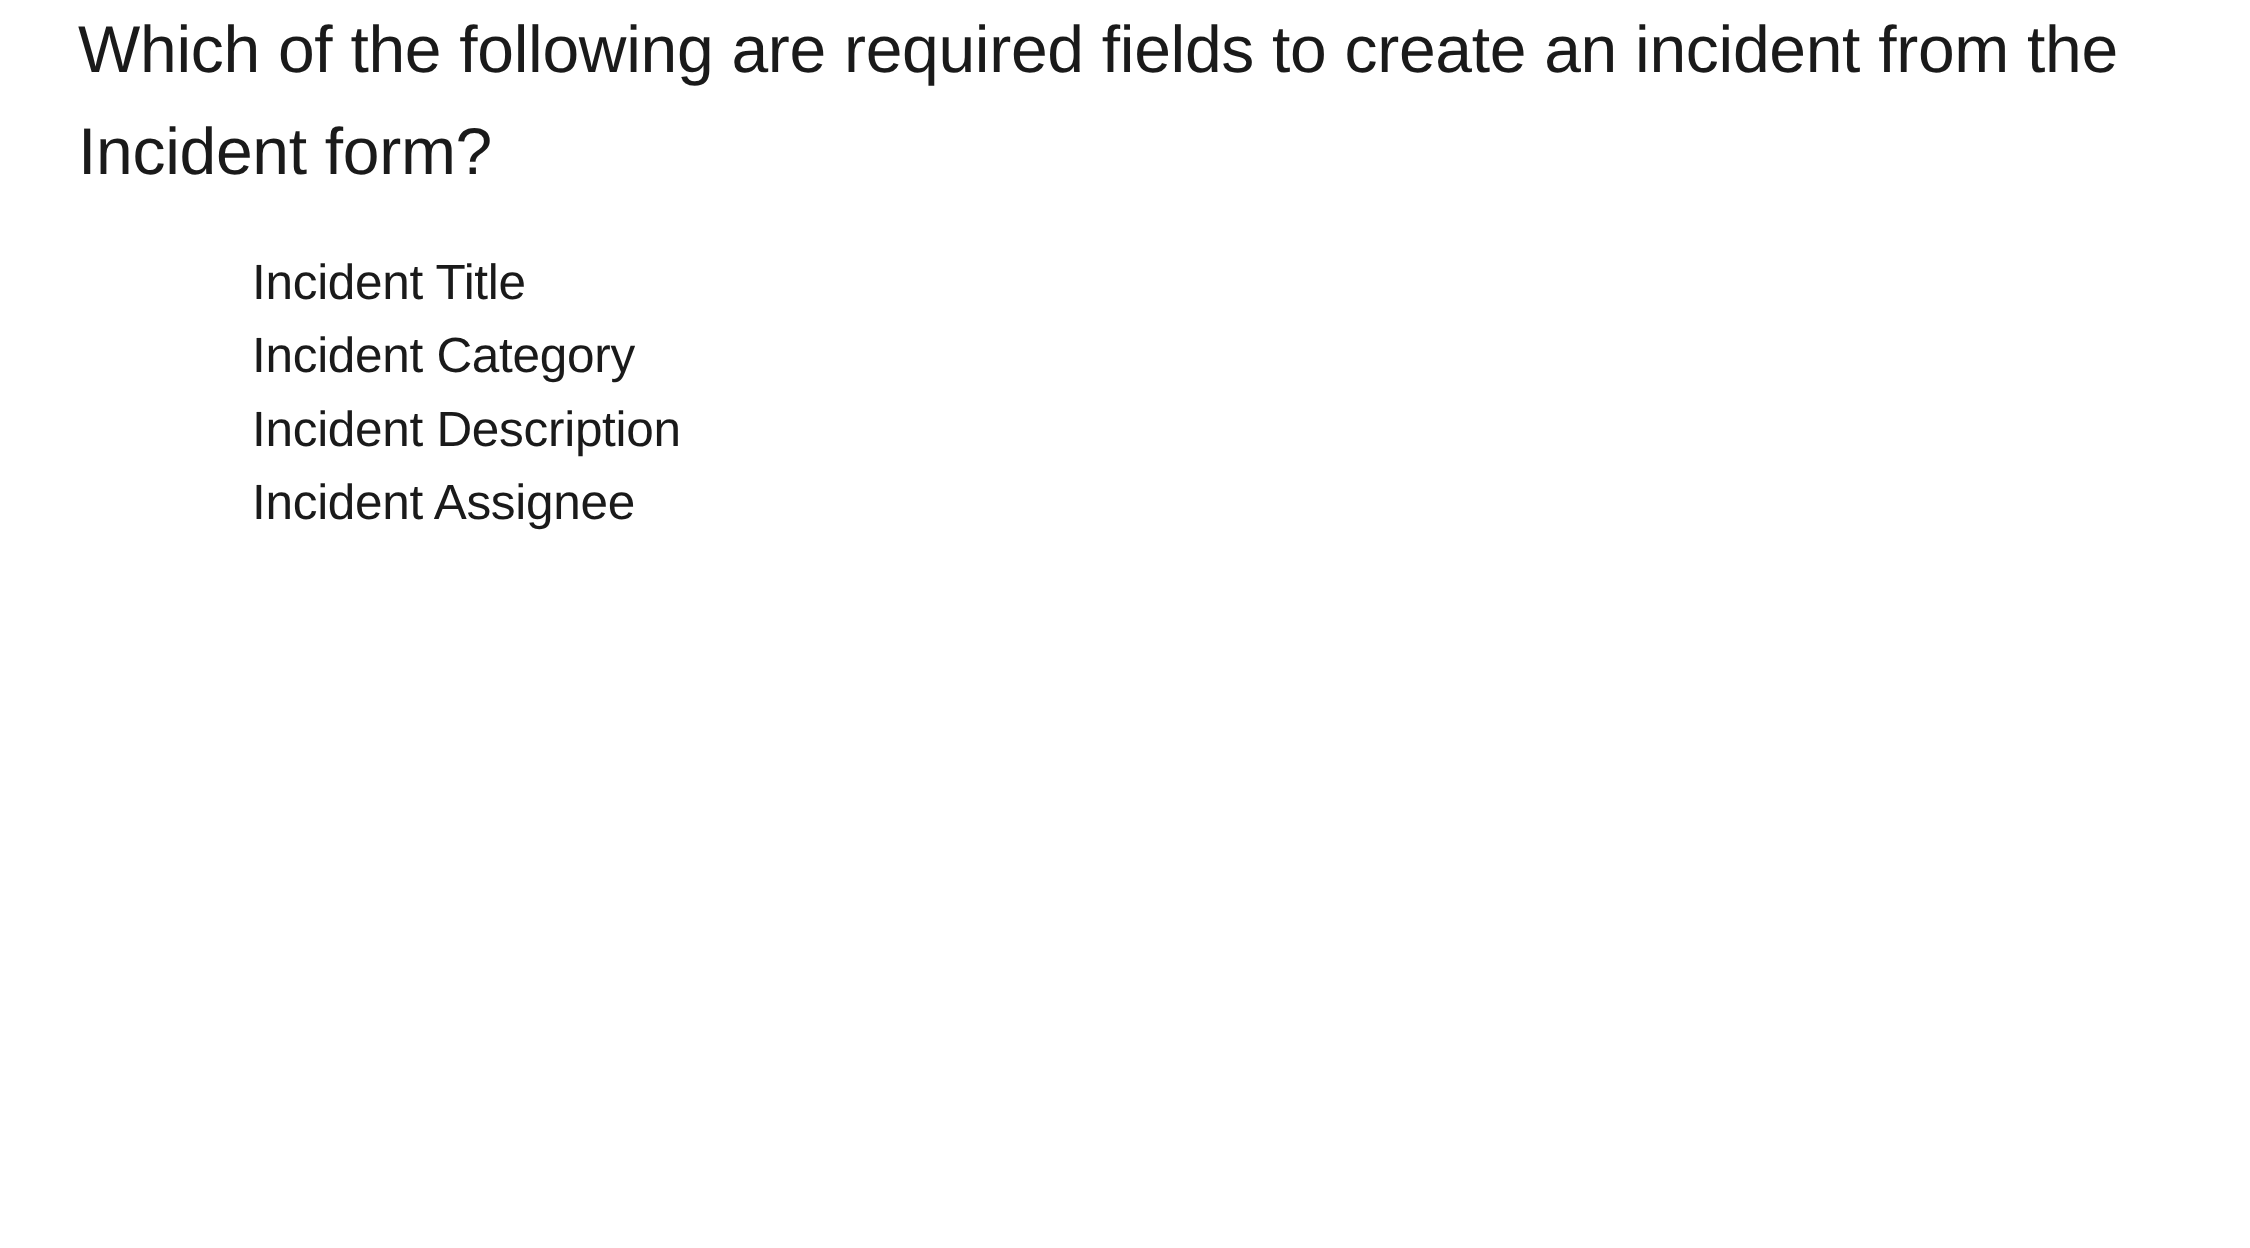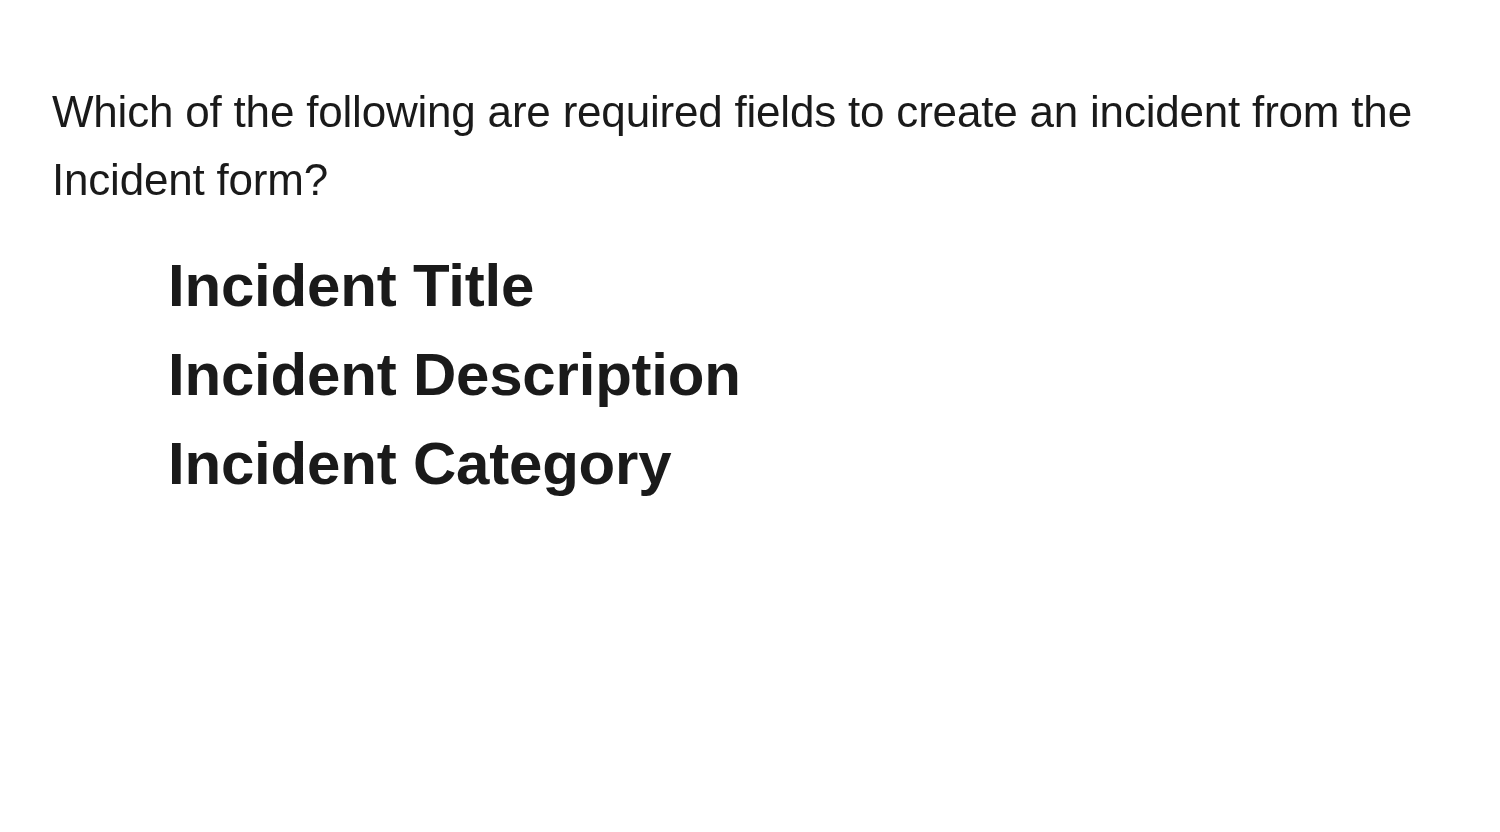--- a/index.html
+++ b/index.html
@@ -8,46 +8,46 @@
       box-sizing: border-box;
     }
     body {
       width: 1500px;
       height: 832px;
       background: #ffffff;
       font-family: -apple-system, BlinkMacSystemFont, "Segoe UI", Helvetica, Arial, sans-serif;
       color: #1a1a1a;
     }
     .container {
-      padding-top: 78px;
       padding-left: 52px;
       padding-right: 52px;
     }
     .question {
       font-size: 44px;
       line-height: 1.55;
       font-weight: 400;
       color: #1a1a1a;
       letter-spacing: -0.2px;
     }
     .options {
       margin-top: 28px;
       padding-left: 116px;
     }
     .option {
-      font-size: 60px;
+      font-size: 33px;
       line-height: 1.48;
-      font-weight: 700;
+      font-weight: 400;
       color: #1a1a1a;
       letter-spacing: -0.2px;
     }
   </style>
 </head>
 <body>
 
 <div class="container">
   <div class="question">Which of the following are required fields to create an incident from the Incident form?</div>
   <div class="options">
     <div class="option">Incident Title</div>
+    <div class="option">Incident Category</div>
     <div class="option">Incident Description</div>
-    <div class="option">Incident Category</div>
+    <div class="option">Incident Assignee</div>
   </div>
 </div>
 
 </body></html>

